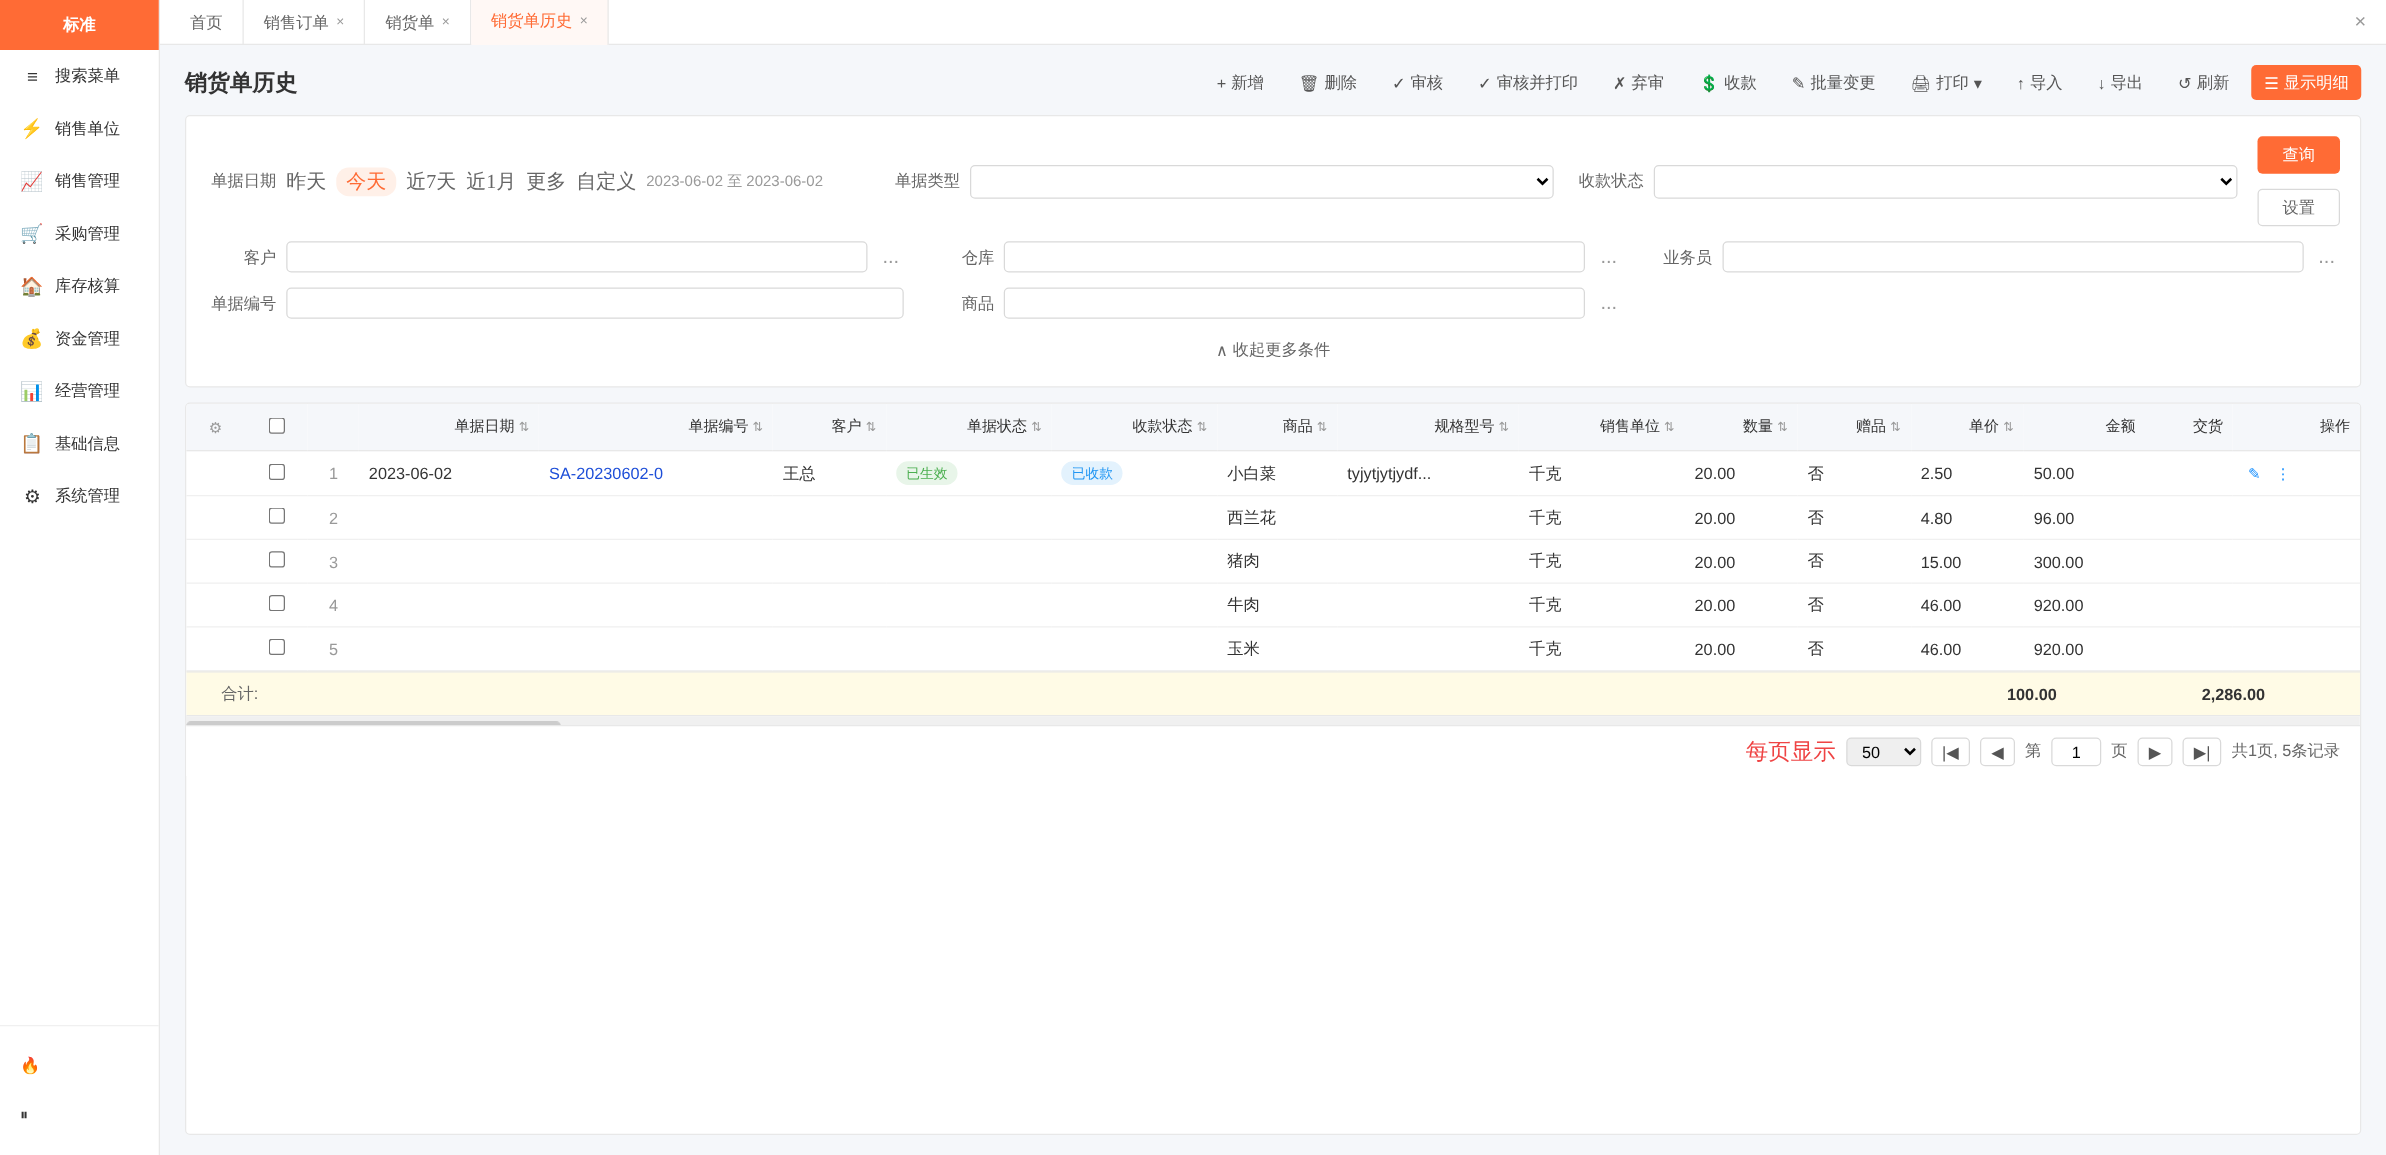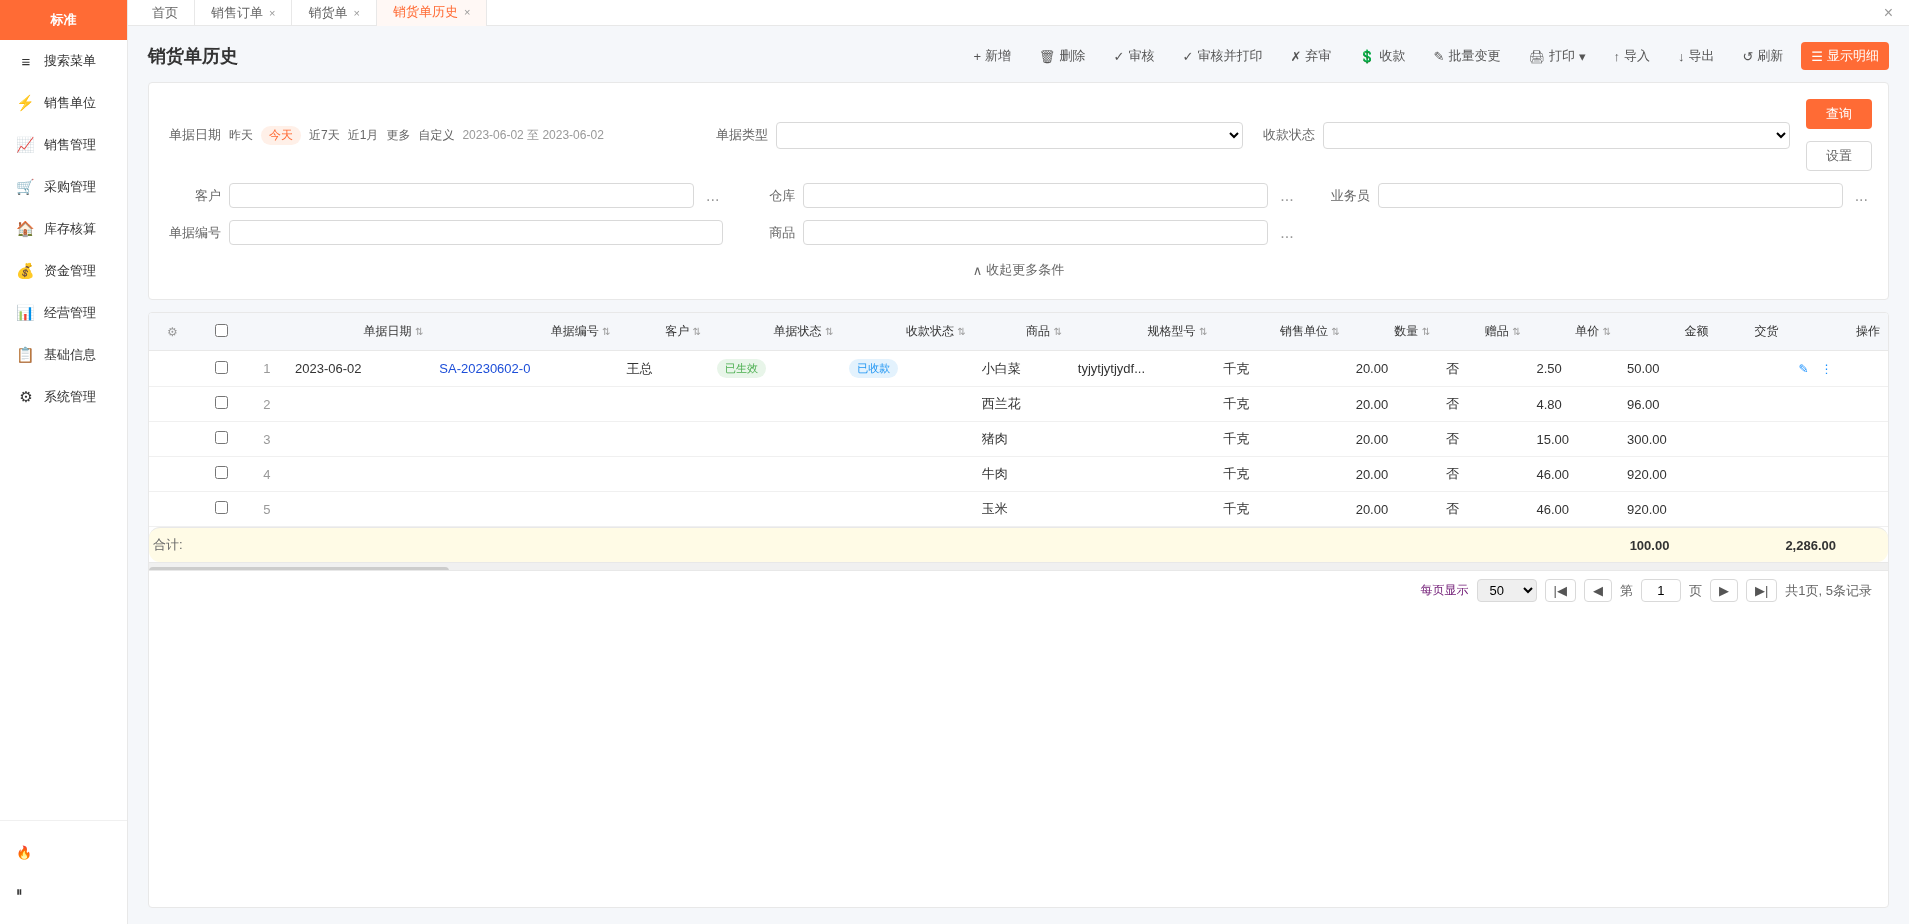--- a/index.html
+++ b/index.html
@@ -10,21 +10,21 @@
     .sidebar-logo { background: #ff6b35; height: 40px; display: flex; align-items: center; justify-content: center; color: #fff; font-size: 14px; font-weight: bold; }
     .sidebar-item { display: flex; align-items: center; padding: 12px 16px; cursor: pointer; color: #333; gap: 8px; }
     .sidebar-item .icon { font-size: 15px; width: 20px; text-align: center; }
     .sidebar-item .label { font-size: 13px; }
     .sidebar-bottom { margin-top: auto; padding: 12px 0; border-top: 1px solid #f0f0f0; }
 
     
     .main { flex: 1; display: flex; flex-direction: column; overflow: hidden; }
 
     
-    .tab-bar { background: #fff; border-bottom: 1px solid #e8e8e8; display: flex; align-items: center; height: 26px; padding: 0 8px; }
+    .tab-bar { background: #fff; border-bottom: 1px solid #e8e8e8; display: flex; align-items: center; height: 36px; padding: 0 8px; }
     .tab { display: flex; align-items: center; padding: 0 16px; height: 40px; cursor: pointer; color: #666; border-right: 1px solid #e8e8e8; font-size: 13px; gap: 6px; }
     .tab.active { color: #ff6b35; border-bottom: 2px solid #ff6b35; background: #fff8f5; }
     .tab .close-btn { font-size: 11px; color: #999; cursor: pointer; }
     .tab-close-all { margin-left: auto; color: #999; cursor: pointer; font-size: 16px; padding: 0 8px; }
 
     
     .page-content { flex: 1; overflow-y: auto; padding: 16px 20px; background: #f5f7fa; display: flex; flex-direction: column; gap: 12px; }
 
     
     .page-header { display: flex; align-items: center; justify-content: space-between; }
@@ -35,21 +35,21 @@
 
     
     .filter-panel { background: #fff; border: 1px solid #e8e8e8; border-radius: 4px; padding: 16px; }
     .filter-row { display: flex; align-items: center; gap: 16px; margin-bottom: 12px; flex-wrap: wrap; }
     .filter-row:last-child { margin-bottom: 0; }
     .filter-item { display: flex; align-items: center; gap: 8px; flex: 1; min-width: 200px; }
     .filter-label { color: #666; white-space: nowrap; min-width: 56px; text-align: right; }
     .filter-input { border: 1px solid #d9d9d9; border-radius: 4px; padding: 4px 8px; flex: 1; outline: none; font-size: 13px; }
     .filter-select { border: 1px solid #d9d9d9; border-radius: 4px; padding: 4px 8px; flex: 1; outline: none; font-size: 13px; background: #fff; }
     .date-shortcuts { display: flex; align-items: center; gap: 8px; }
-    .date-shortcut { color: #666; cursor: pointer; font-size: 12px; }
+    .date-shortcut { color: #666; cursor: pointer; font-size: 16px; font-family: Liberation Serif, serif; }
     .date-shortcut.active { color: #ff6b35; background: #fff0e8; border-radius: 10px; padding: 1px 8px; }
     .date-range { color: #999; font-size: 12px; }
     .dots-btn { color: #999; cursor: pointer; font-size: 16px; padding: 0 4px; }
     .collapse-btn { display: flex; align-items: center; gap: 4px; color: #666; cursor: pointer; font-size: 12px; justify-content: center; padding: 4px; }
     .query-btn { background: #ff6b35; color: #fff; border: none; border-radius: 4px; padding: 6px 20px; cursor: pointer; font-size: 13px; }
     .set-btn { background: #fff; color: #666; border: 1px solid #d9d9d9; border-radius: 4px; padding: 5px 16px; cursor: pointer; font-size: 13px; }
     .filter-actions { display: flex; flex-direction: column; gap: 12px; }
 
     
     .table-container { background: #fff; border: 1px solid #e8e8e8; border-radius: 4px; flex: 1; overflow: auto; }
@@ -62,27 +62,27 @@
     .badge-green { background: #e8f5e9; color: #4caf50; }
     .badge-blue { background: #e3f2fd; color: #2196f3; }
     .action-btns { display: flex; gap: 4px; }
     .action-btn { color: #1890ff; cursor: pointer; font-size: 12px; background: none; border: none; padding: 2px 4px; }
     .settings-col { color: #999; cursor: pointer; text-align: center; }
     .checkbox-col { text-align: center; }
     input[type="checkbox"] { cursor: pointer; }
     .number-col { color: #999; text-align: center; }
 
     
-    .table-footer { background: #fffbe6; border-top: 1px solid #e8e8e8; display: flex; align-items: center; padding: 8px 4px; gap: 16px; border-radius: 11px; }
+    .table-footer { background: #fffbe6; border-top: 1px solid #e8e8e8; display: flex; align-items: center; padding: 8px 28px; gap: 16px; }
     .footer-label { color: #666; font-size: 13px; }
     .footer-total { font-weight: bold; color: #333; }
 
     
     .pagination { display: flex; align-items: center; justify-content: flex-end; padding: 8px 16px; background: #fff; border-top: 1px solid #e8e8e8; gap: 8px; }
-    .pagination-label { color: #701a75; font-size: 12px; }
+    .pagination-label { color: #ef4444; font-size: 18px; }
     .pagination-select { border: 1px solid #d9d9d9; border-radius: 4px; padding: 2px 8px; font-size: 13px; }
     .pagination-btn { border: 1px solid #d9d9d9; background: #fff; padding: 3px 8px; cursor: pointer; border-radius: 4px; color: #555; font-size: 13px; }
     .pagination-btn:disabled { color: #ccc; cursor: not-allowed; }
     .page-input { border: 1px solid #d9d9d9; border-radius: 4px; padding: 3px 6px; width: 40px; text-align: center; font-size: 13px; }
     .page-info { color: #666; font-size: 13px; }
 
     .scrollbar-area { height: 8px; background: #f0f0f0; border-top: 1px solid #e8e8e8; overflow-x: auto; }
     .scrollbar-inner { width: 300px; height: 8px; background: #ccc; border-radius: 4px; display: inline-block; }
   </style>
 </head>

